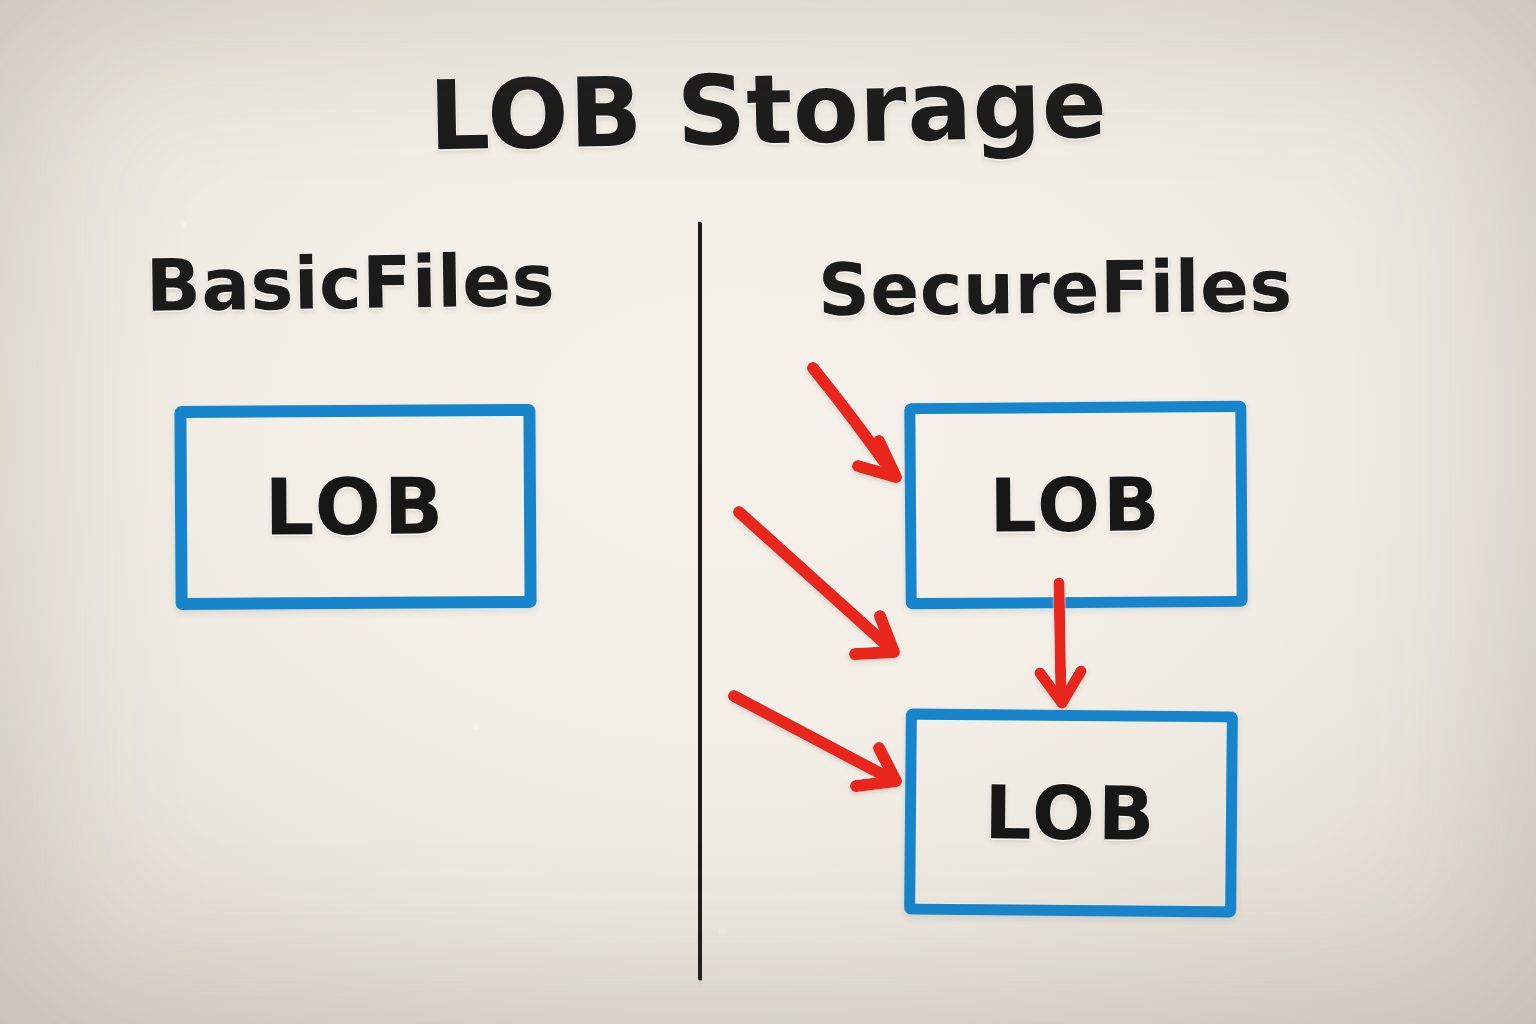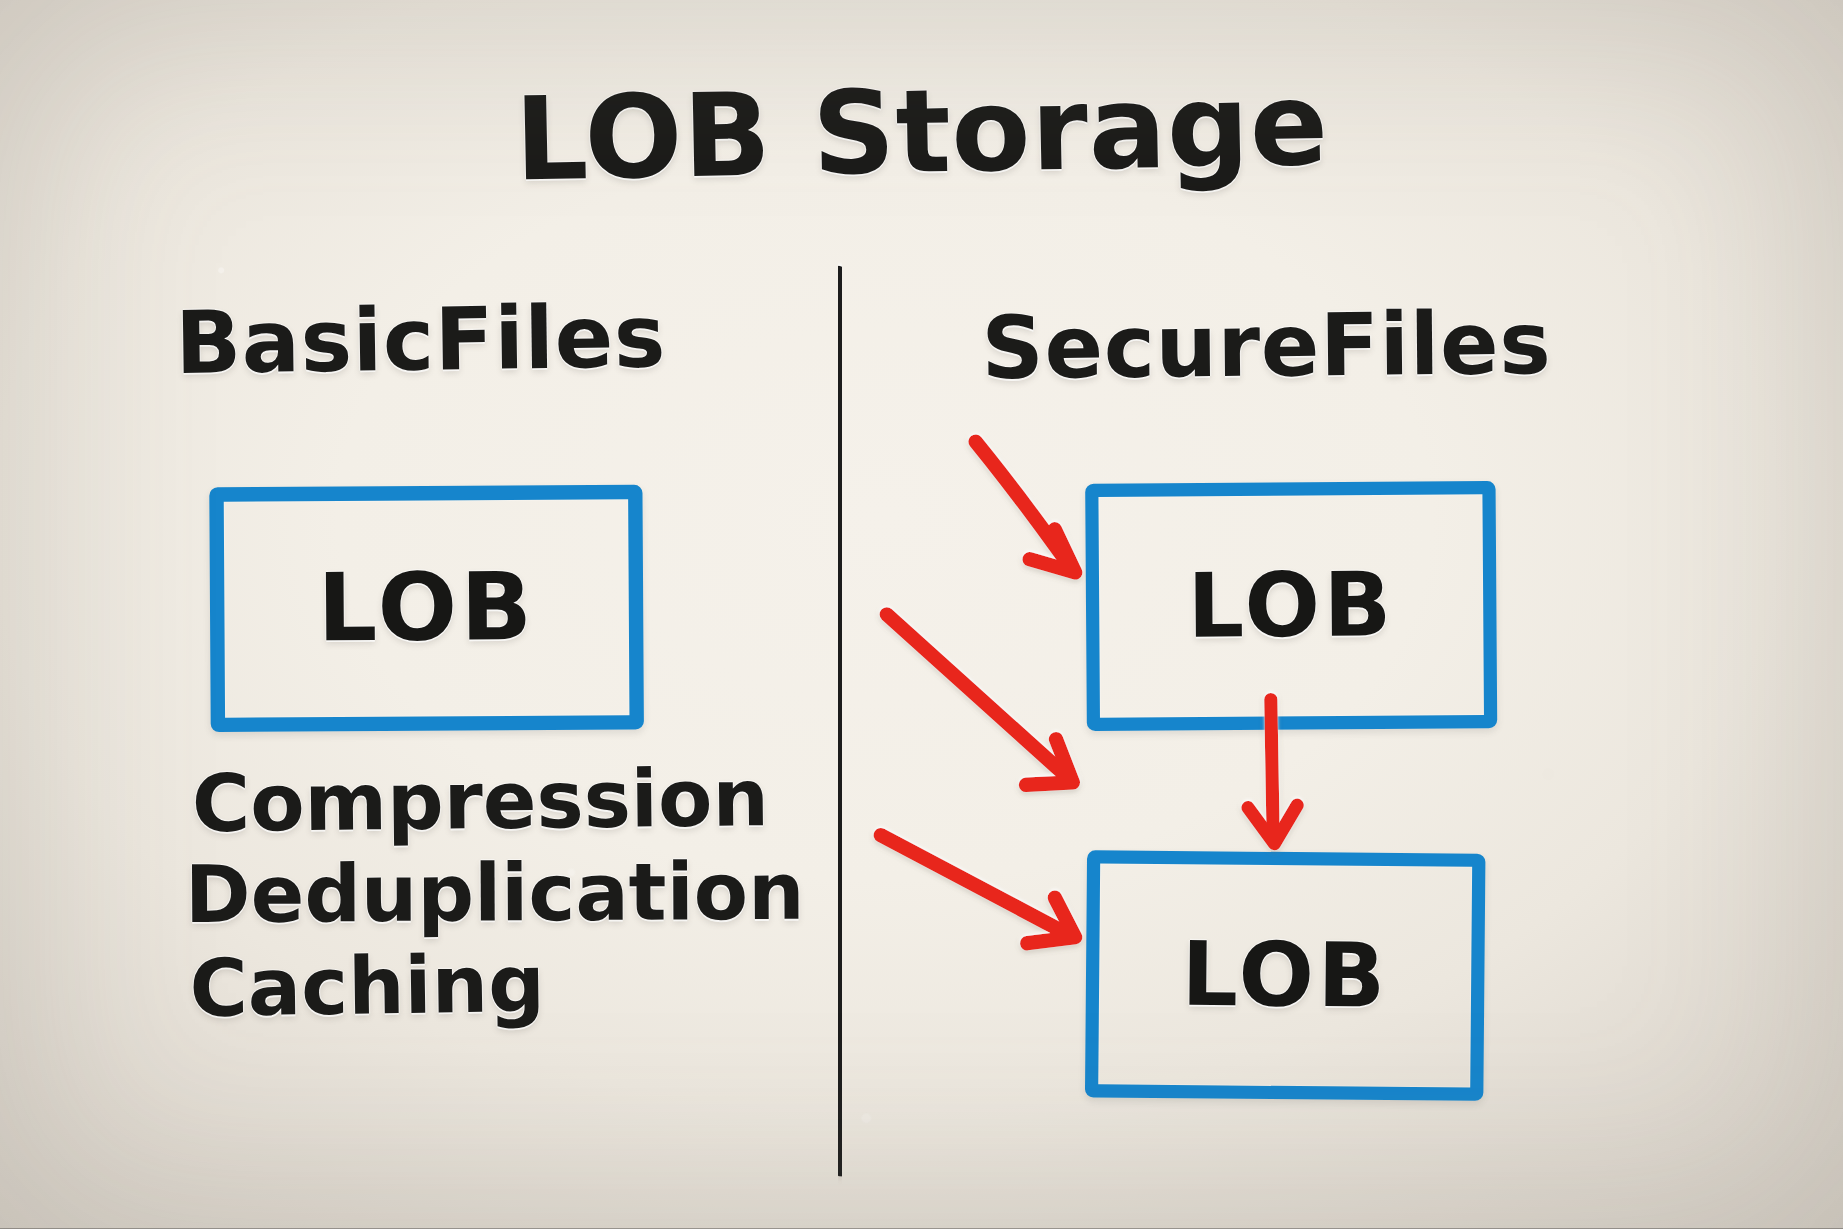--- a/index.html
+++ b/index.html
@@ -187,25 +187,20 @@
     <span class="lob-text">LOB</span>
   </div>
 
   <div class="lob-box" id="box-secure-lob-1">
     <span class="lob-text">LOB</span>
   </div>
   <div class="lob-box" id="box-secure-lob-2">
     <span class="lob-text">LOB</span>
   </div>
 
-  <div id="feature-list">
-    <div class="feature">Compression</div>
-    <div class="feature">Deduplication</div>
-    <div class="feature">Caching</div>
-  </div>
 
   <svg id="ink" viewBox="0 0 1536 1024">
     <defs>
       <filter id="softshadow" x="-30%" y="-30%" width="160%" height="160%">
         <feDropShadow dx="0" dy="2.5" stdDeviation="2" flood-color="#6e675e" flood-opacity="0.22"></feDropShadow>
       </filter>
       <filter id="whiteglow" x="-30%" y="-30%" width="160%" height="160%">
         <feDropShadow dx="0" dy="-1.5" stdDeviation="1.2" flood-color="#ffffff" flood-opacity="0.8"></feDropShadow>
         <feDropShadow dx="0" dy="2.5" stdDeviation="2" flood-color="#6e675e" flood-opacity="0.22"></feDropShadow>
       </filter>

